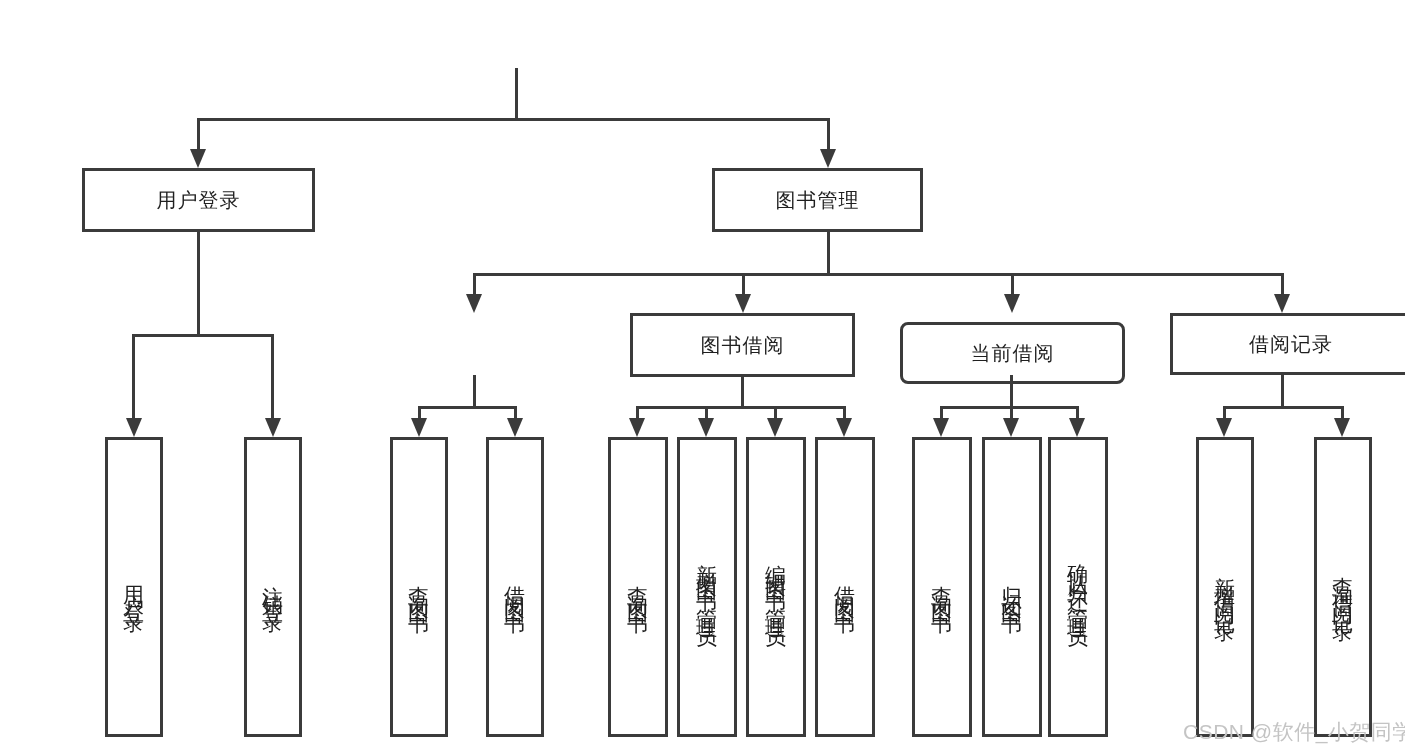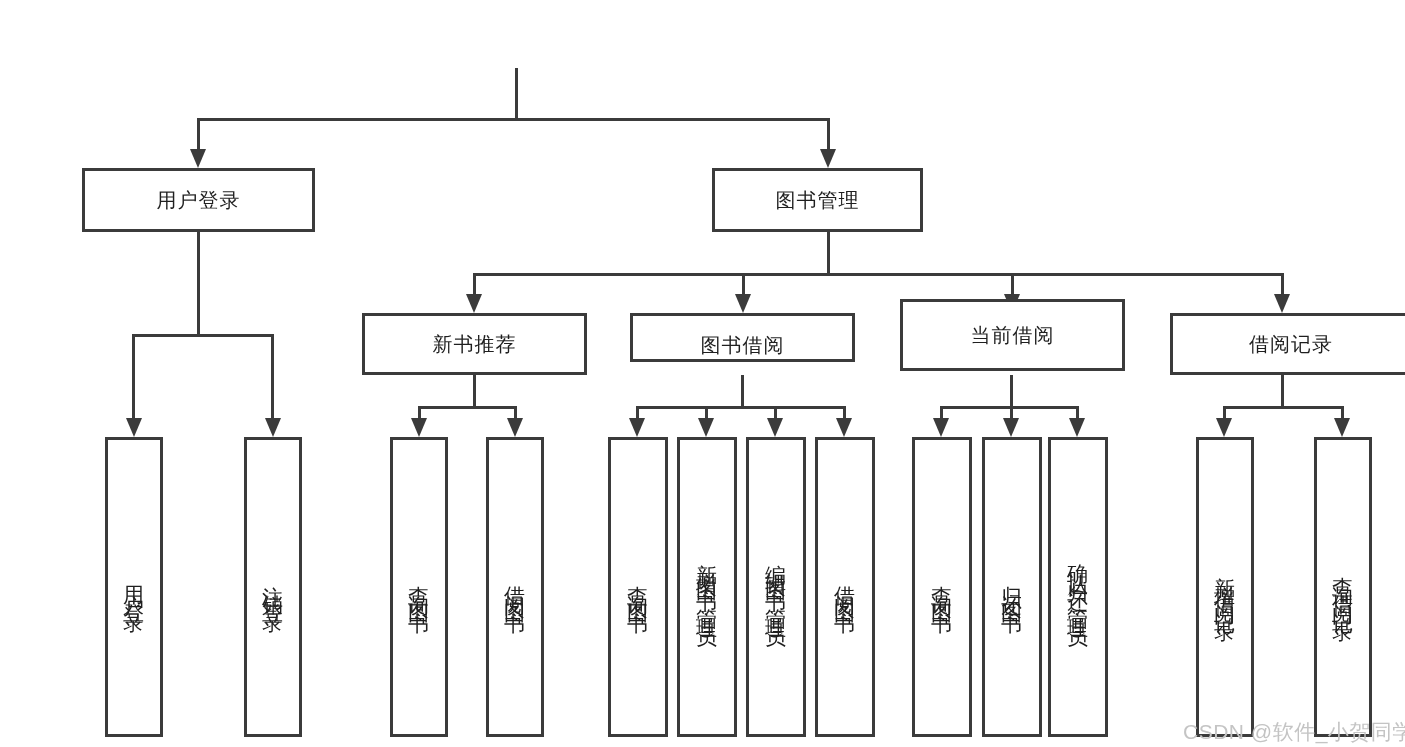--- a/index.html
+++ b/index.html
@@ -91,27 +91,24 @@
   <div class="hline" style="left:473px; top:273px; width:811px;"></div>
   <div class="vline" style="left:473px; top:273px; height:23px;"></div>
   <div class="arrow" style="left:466px; top:294px;"></div>
   <div class="vline" style="left:742px; top:273px; height:23px;"></div>
   <div class="arrow" style="left:735px; top:294px;"></div>
   <div class="vline" style="left:1011px; top:273px; height:23px;"></div>
   <div class="arrow" style="left:1004px; top:294px;"></div>
   <div class="vline" style="left:1281px; top:273px; height:23px;"></div>
   <div class="arrow" style="left:1274px; top:294px;"></div>
 
-  <div class="box" style="left:362px; top:313px; width:225px; height:62px;">
-    <span class="hlabel">新书推荐</span>
-  </div>
-  <div class="box" style="left:630px; top:313px; width:225px; height:49px;align-items:flex-end;">
+  <div class="box" style="left:630px; top:313px; width:225px; height:64px;">
     <span class="hlabel">图书借阅</span>
   </div>
-  <div class="box" style="left:900px; top:299px; width:225px; height:72px;">
+  <div class="box" style="left:900px; top:322px; width:225px; height:62px;border-radius:8px;">
     <span class="hlabel">当前借阅</span>
   </div>
   <div class="box" style="left:1170px; top:313px; width:242px; height:62px;">
     <span class="hlabel">借阅记录</span>
   </div>
 
   <div class="vline" style="left:473px; top:375px; height:34px;"></div>
   <div class="hline" style="left:418px; top:406px; width:99px;"></div>
   <div class="vline" style="left:418px; top:406px; height:16px;"></div>
   <div class="arrow" style="left:411px; top:418px;"></div>

